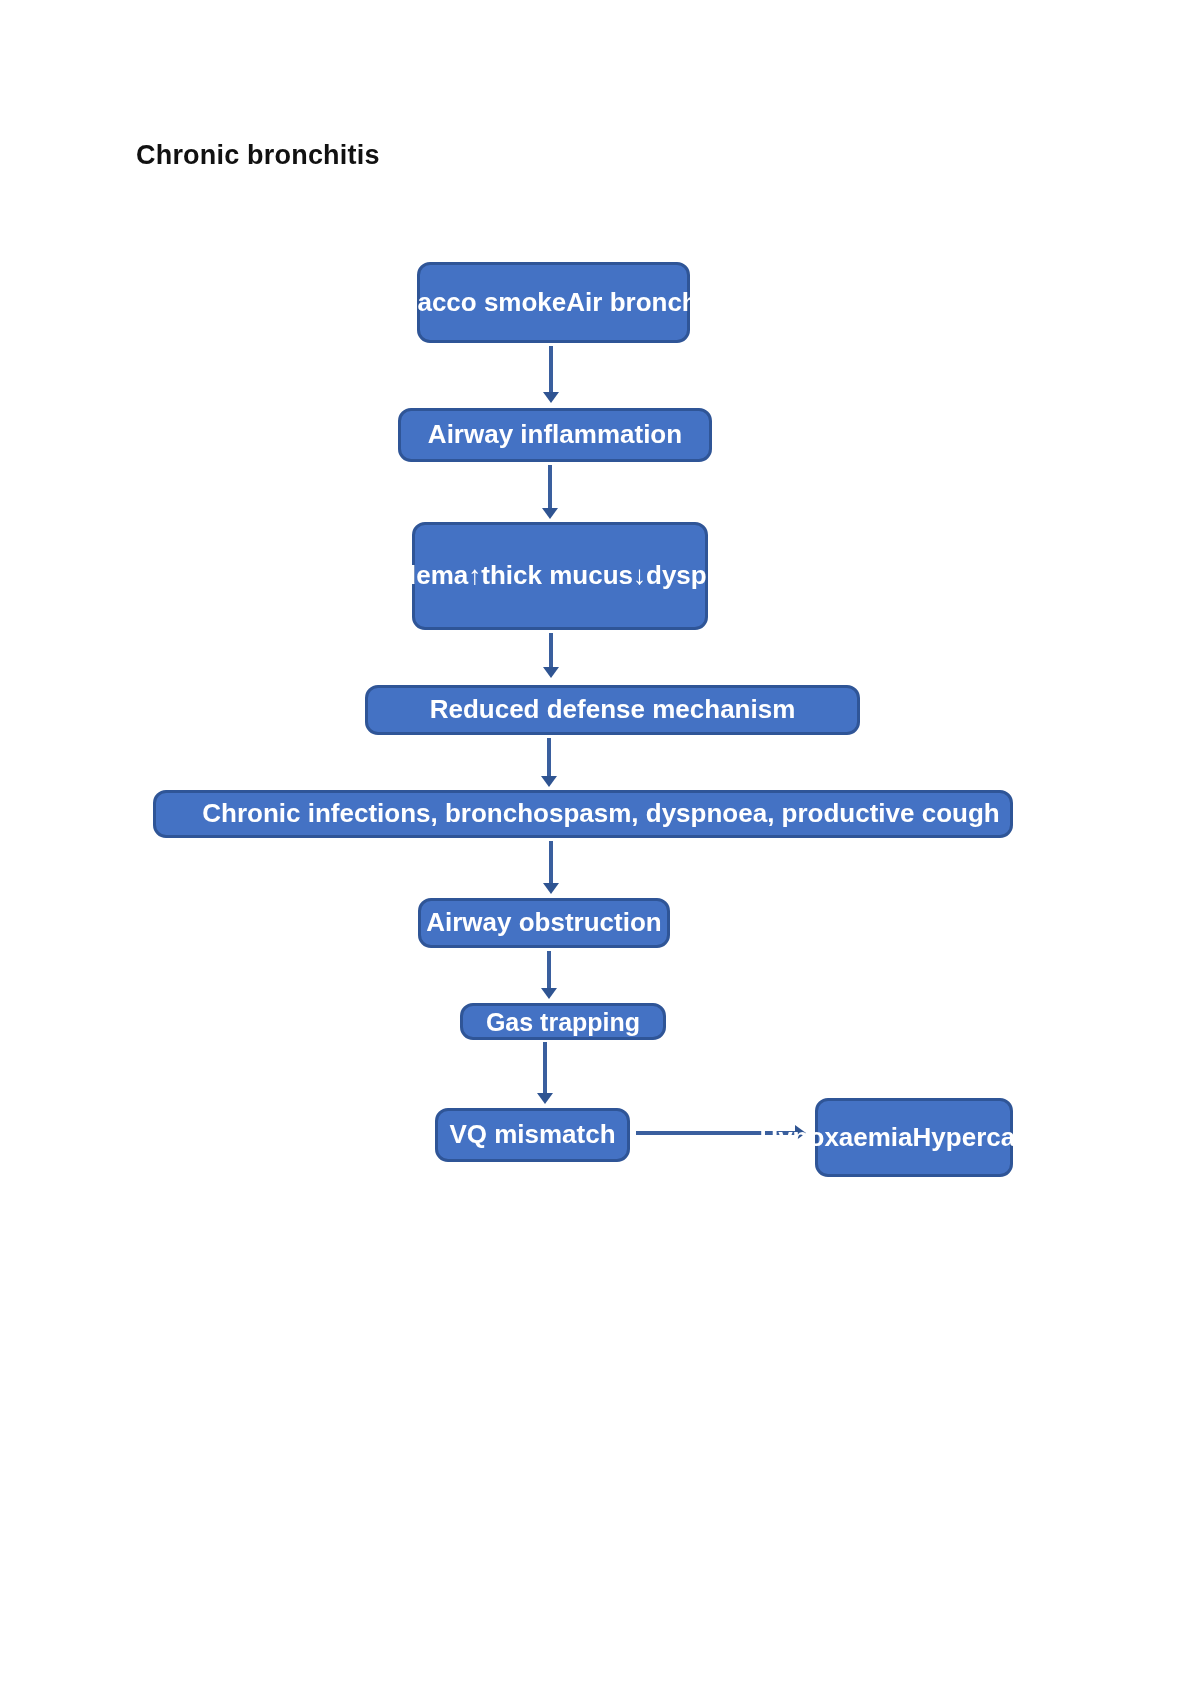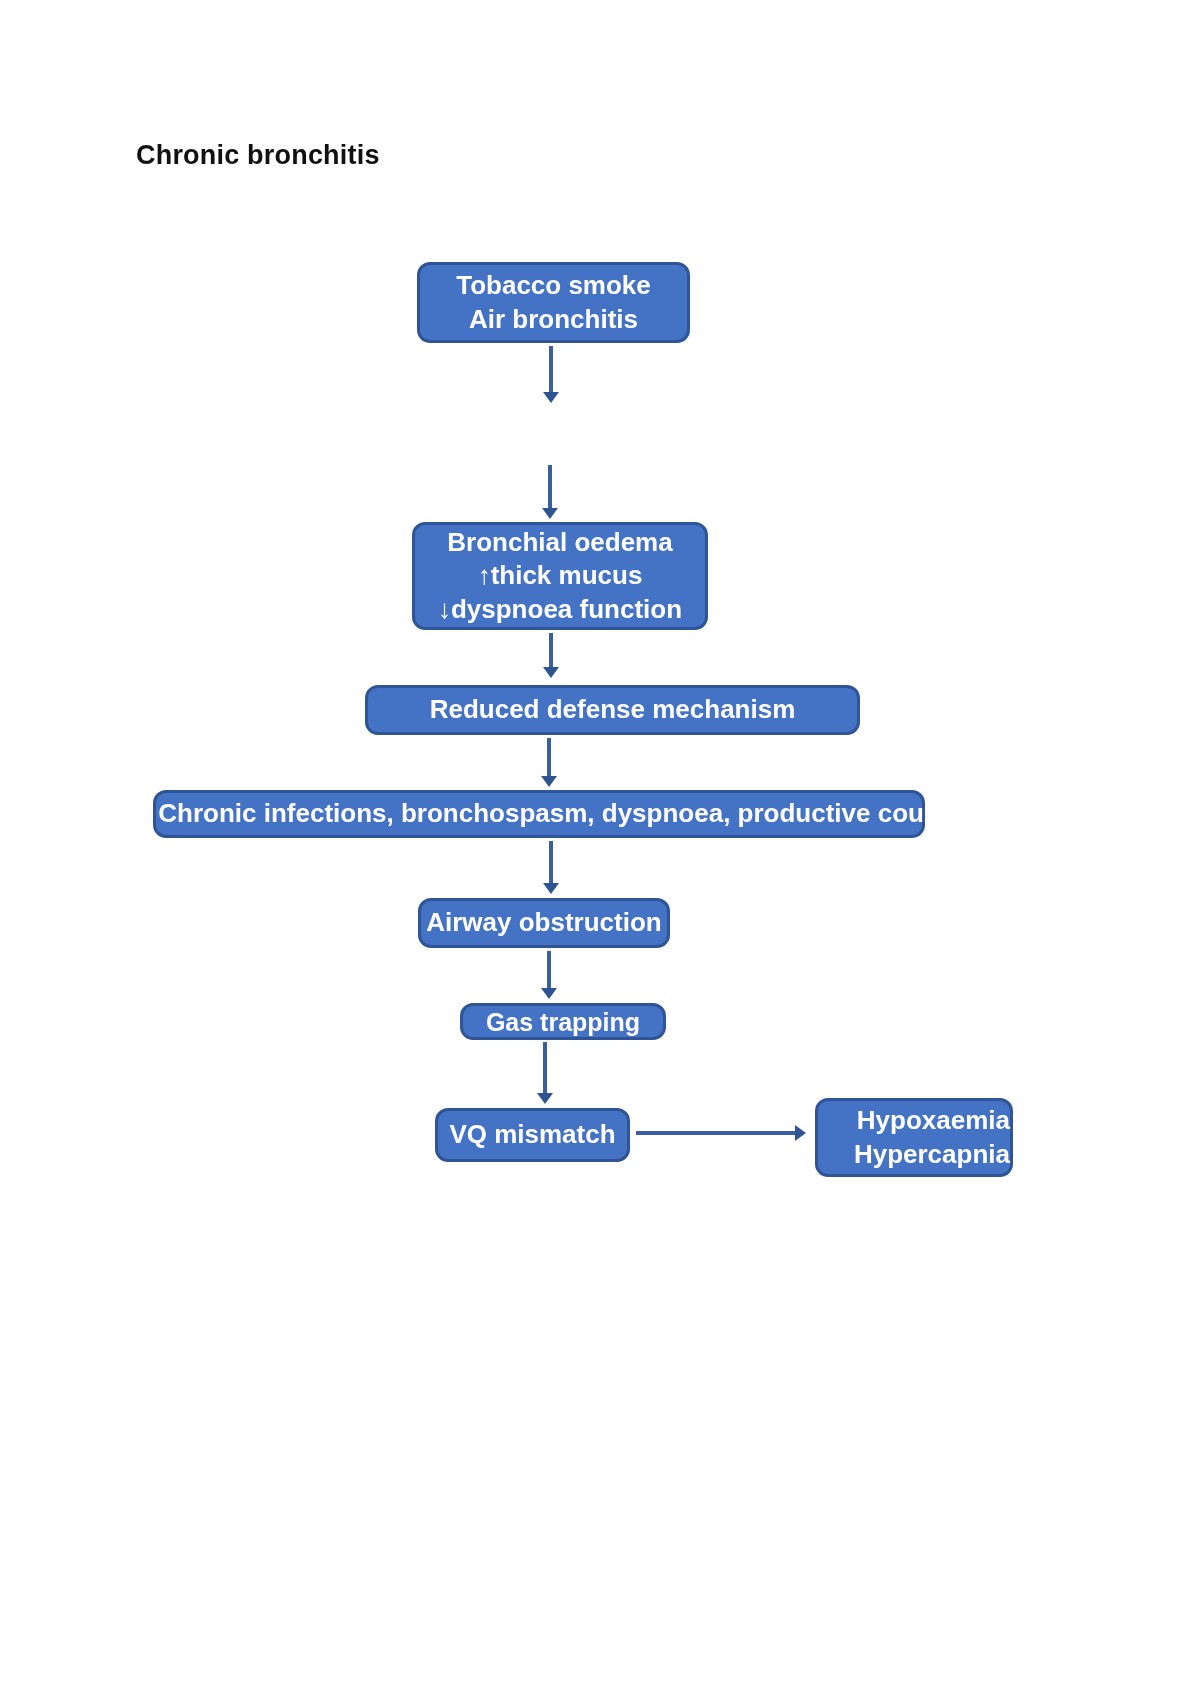--- a/index.html
+++ b/index.html
@@ -22,38 +22,38 @@
     text-align: right;
   }
   .node {
     position: absolute;
     box-sizing: border-box;
     background: #4472C4;
     border: 3px solid #2F5597;
     border-radius: 13px;
     color: #FFFFFF;
     display: flex;
-    flex-direction: column;
+    flex-direction: row;
     align-items: center;
     justify-content: center;
     text-align: center;
     font-size: 26px;
     font-weight: 600;
     line-height: 1.28;
     white-space: nowrap;
   }
   .n-causes      { left: 417px; top: 262px;  width: 273px; height: 81px; }
   .n-inflammation{ left: 398px; top: 408px;  width: 314px; height: 54px; }
   .n-oedema      { left: 412px; top: 522px;  width: 296px; height: 108px; }
   .n-defense     { left: 365px; top: 685px;  width: 495px; height: 50px; }
-  .n-chronic     { left: 153px; top: 790px;  width: 772px; height: 48px; padding-left: 36px; }
+  .n-chronic     { left: 153px; top: 790px;  width: 860px; height: 48px; padding-left: 36px; }
   .n-obstruction { left: 418px; top: 898px;  width: 252px; height: 50px; }
   .n-gas         { left: 452px; top: 1003px; width: 206px; height: 37px; font-size: 25px; margin-left: 8px; }
   .n-vq          { left: 435px; top: 1108px; width: 195px; height: 54px; }
-  .n-outcome     { left: 815px; top: 1098px; width: 198px; height: 79px; align-items: flex-end; }
+  .n-outcome     { left: 815px; top: 1098px; width: 198px; height: 79px; }
 
   .varrow { position: absolute; width: 16px; }
   .varrow .stem {
     position: absolute; left: 6px; top: 0; width: 4px; bottom: 10px;
     background: #3A5F9E;
   }
   .varrow .head {
     position: absolute; left: 0; bottom: 0; width: 0; height: 0;
     border-left: 8px solid transparent;
     border-right: 8px solid transparent;
@@ -89,20 +89,23 @@
   <div class="node n-causes">
     <span>Tobacco smoke</span>
     <span>Air bronchitis</span>
   </div>
 
   <div class="varrow a1">
     <div class="stem"></div>
     <div class="head"></div>
   </div>
 
+  <div class="node n-inflammation">
+    <span>Airway inflammation</span>
+  </div>
 
   <div class="varrow a2">
     <div class="stem"></div>
     <div class="head"></div>
   </div>
 
   <div class="node n-oedema">
     <span>Bronchial oedema</span>
     <span>↑thick mucus</span>
     <span>↓dyspnoea function</span>

